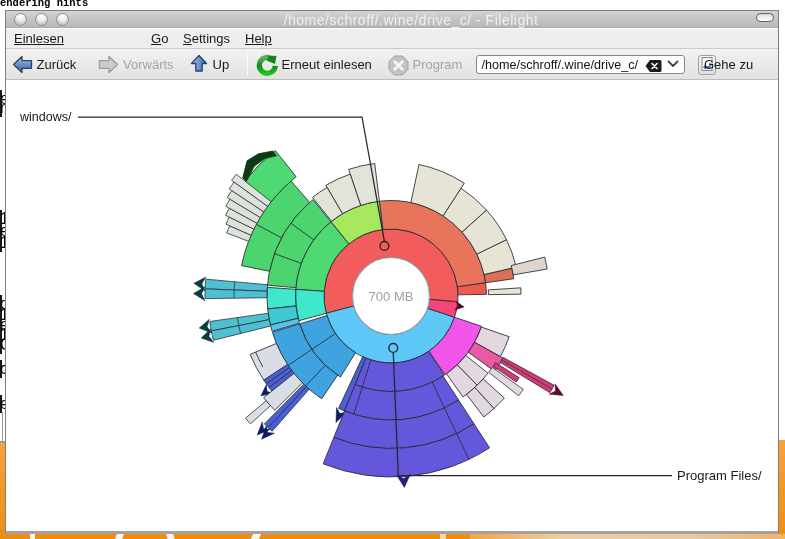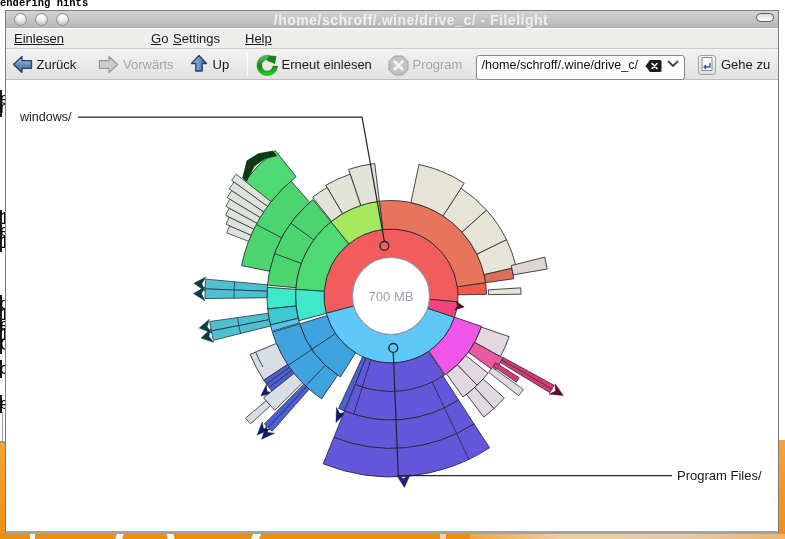--- a/index.html
+++ b/index.html
@@ -13,38 +13,38 @@
 #wallB .wm { position:absolute; top:0; height:5px; background:#fdf6ec; }
 #term { position:absolute; left:0px; top:-3px; font-family:"Liberation Mono",monospace;
   font-weight:bold; font-size:10.5px; color:#000; letter-spacing:0px; transform:translateZ(0); }
 .edgec { position:absolute; left:0px; width:2px; background:#191919; }
 #win { position:absolute; left:5px; top:10px; width:774px; height:524px;
   border:1px solid #7e7e7e; border-bottom:3px solid #a2a2a2; background:#fff; }
 #title { position:absolute; left:0; top:0; width:100%; height:17px;
   background:linear-gradient(180deg,#d4d4d4 0%,#c6c6c6 45%,#b9b9b9 100%);
   border-bottom:1px solid #a8a8a8; }
 #title .cap { position:absolute; top:0.5px; left:38px; right:0; text-align:center;
-  font-size:14px; font-weight:bold; color:#f0f0f0; letter-spacing:0.5px; }
+  font-size:14px; font-weight:normal; color:#f0f0f0; letter-spacing:0.5px; }
 .ball { position:absolute; top:1.5px; width:13px; height:13px; border-radius:50%;
   background:radial-gradient(circle at 50% 22%, #ffffff 0%, #f0f0f0 38%, #cdcdcd 72%, #bcbcbc 100%);
   border:1.5px solid #909090; }
 #shade { position:absolute; top:2px; right:4px; width:18px; height:9px; border-radius:5.5px;
   background:linear-gradient(180deg,#d8d8d8 0%,#f2f2f2 55%,#ffffff 100%); border:1.5px solid #5f5f5f; }
 #menu { position:absolute; left:0; top:18px; width:100%; height:19px;
   background:#eeeeec; font-size:13px; color:#17191c; }
 #menu span { position:absolute; top:2px; }
 #menu u { text-decoration:underline; }
 #tool { position:absolute; left:0; top:37px; width:100%; height:32px;
   background:linear-gradient(180deg,#f2f2f0,#e2e2e0);
   border-top:1px solid #cacaca; border-bottom:1px solid #bdbdbd;
   font-size:13px; color:#17191c; }
 #tool .lbl { position:absolute; top:8px; }
 #tool .dis { color:#a5a5a5; }
 #tool .sep { position:absolute; top:3px; height:24px; width:1px; background:#c5c5c5; border-right:1px solid #fafafa; }
-#combo { position:absolute; left:469.5px; top:6px; width:209px; height:25px;
+#combo { position:absolute; left:469.5px; top:6px; width:209px; height:19px;
   background:#fff; border:1px solid #888; border-radius:3px; }
 #combo .path { position:absolute; left:5px; top:2px; font-size:12.6px; color:#111; }
 #gobtn { position:absolute; left:692px; top:6px; width:18px; height:20px;
   background:linear-gradient(180deg,#f6f6f6,#dfdfdf); border:1px solid #a0a0a0; border-radius:3px; }
 #status { position:absolute; left:0; top:501px; width:100%; height:20px;
   background:#d5d5d1; border-top:1px solid #9e9e9e; font-size:13px; color:#17191c; }
 #status .files { position:absolute; right:8px; top:2.5px; }
 #canvas { position:absolute; left:0; top:69px; width:772px; height:432px; background:#fff; }
 </style></head><body>
 <div id="wallL"></div>
@@ -77,21 +77,21 @@
     <div class="ball" style="left:7.5px;"></div>
     <div class="ball" style="left:28.5px;"></div>
     <div class="ball" style="left:49.5px;"></div>
     <div class="cap">/home/schroff/.wine/drive_c/ - Filelight</div>
     <div id="shade"></div>
   </div>
   <div id="menu">
     <span style="left:8px;text-decoration:underline;">Ein<u>l</u>esen</span>
     <span style="left:78px;margin-top:32px;"><u>A</u>nsicht</span>
     <span style="left:137px;margin-left:8px;"><u>G</u>o</span>
-    <span style="left:167px;"><u>S</u>ettings</span>
+    <span style="left:177px;"><u>S</u>ettings</span>
     <span style="left:239px;text-decoration:underline;"><u>H</u>elp</span>
   </div>
   <div id="tool">
     <svg style="position:absolute;left:6px;top:5px" width="26" height="22" viewBox="0 0 26 22">
       <defs>
           <linearGradient id="ba" x1="0" y1="0" x2="0" y2="1">
         <stop offset="0" stop-color="#b8cfec"></stop>
             <stop offset="0.45" stop-color="#6e94c8"></stop>
             <stop offset="1" stop-color="#3c5f94"></stop>
           </linearGradient>
@@ -141,21 +141,21 @@
       <svg style="position:absolute;right:5px;top:4px" width="12" height="8" viewBox="0 0 12 8">
         <path d="M1.5,1.5 L6,6 L10.5,1.5" fill="none" stroke="#444" stroke-width="1.8" stroke-linecap="round" stroke-linejoin="round"></path>
       </svg>
     </div>
     <div id="gobtn">
       <svg width="16" height="18" viewBox="0 0 16 18">
         <rect x="3" y="1.5" width="10" height="13" fill="#fdfdfd" stroke="#8a8a8a" stroke-width="1"></rect>
         <path d="M11,7 L11,11 L5,11 M7,9 L5,11 L7,13" fill="none" stroke="#3a5a9a" stroke-width="1.3"></path>
       </svg>
     </div>
-    <span class="lbl" style="left:715px;">Gehe zu</span>
+    <span class="lbl" style="left:698px;">Gehe zu</span>
   </div>
   <div id="canvas">
     <svg width="772" height="432" viewBox="0 0 772 432">
 <path d="M423.35,219.36 L451.75,221.84 A67.00,67.00 0 1 0 320.28,233.34 L347.81,225.96 A38.50,38.50 0 1 1 423.35,219.36 Z" fill="#f25c5c" stroke="#262b33" stroke-opacity="0.85" stroke-width="1.0" stroke-linejoin="round"></path>
 <path d="M347.81,225.96 L320.28,233.34 A67.00,67.00 0 0 0 448.54,237.26 L421.51,228.22 A38.50,38.50 0 0 1 347.81,225.96 Z" fill="#5ec9f8" stroke="#262b33" stroke-opacity="0.85" stroke-width="1.0" stroke-linejoin="round"></path>
 <path d="M421.51,228.22 L448.54,237.26 A67.00,67.00 0 0 0 451.75,221.84 L423.35,219.36 A38.50,38.50 0 0 1 421.51,228.22 Z" fill="#f5447c" stroke="#262b33" stroke-opacity="0.85" stroke-width="1.0" stroke-linejoin="round"></path>
 <path d="M458.19,226.94 L448.62,230.06 L451.96,226.01 L449.95,221.16 Z" fill="#4a0a28" stroke="#4a0a28" stroke-width="0.5"></path>
 <path d="M451.99,214.83 L480.49,214.33 A95.50,95.50 0 0 0 479.57,202.71 L451.35,206.68 A67.00,67.00 0 0 1 451.99,214.83 Z" fill="#ec5a52" stroke="#262b33" stroke-opacity="0.85" stroke-width="1.0" stroke-linejoin="round"></path>
 <path d="M451.35,206.68 L479.57,202.71 A95.50,95.50 0 0 0 373.36,121.21 L376.83,149.50 A67.00,67.00 0 0 1 451.35,206.68 Z" fill="#e8745c" stroke="#262b33" stroke-opacity="0.85" stroke-width="1.0" stroke-linejoin="round"></path>
 <path d="M376.83,149.50 L373.36,121.21 A95.50,95.50 0 0 0 324.90,141.78 L342.84,163.93 A67.00,67.00 0 0 1 376.83,149.50 Z" fill="#a6e95e" stroke="#262b33" stroke-opacity="0.85" stroke-width="1.0" stroke-linejoin="round"></path>

